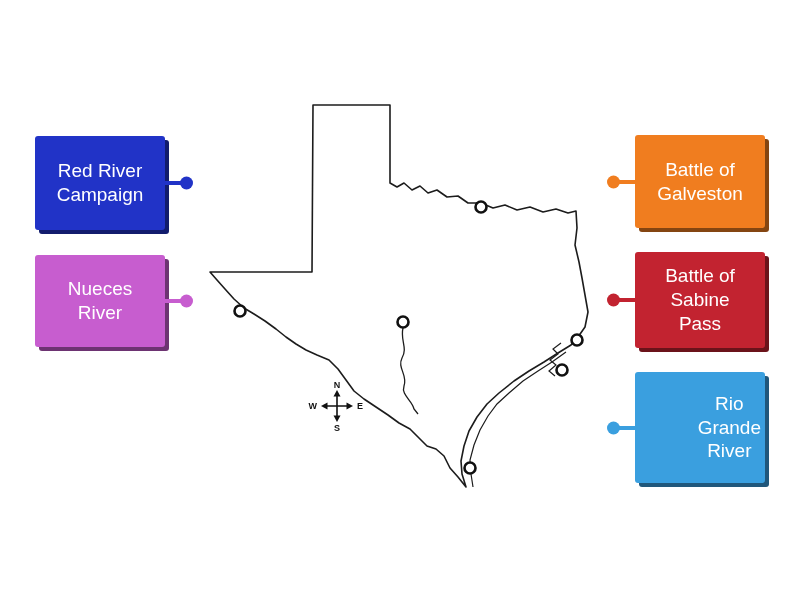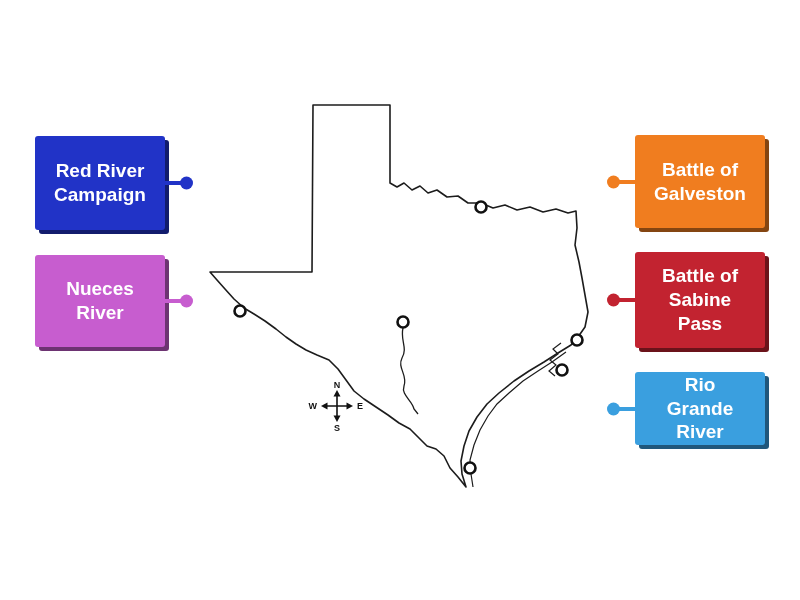--- a/index.html
+++ b/index.html
@@ -11,21 +11,21 @@
     overflow:hidden;
   }
   .stage { position:absolute; inset:0; width:800px; height:600px; }
   .map-svg { position:absolute; left:0; top:0; }
 
   .label {
     position:absolute;
     width:130px;
     background:var(--c,#888);
     color:#fff;
-    font-weight:bold;
+    font-weight:normal;
     display:flex;
     align-items:center;
     justify-content:center;
     text-align:center;
     border-radius:3px;
     box-shadow:4px 4px 0 rgba(0,0,0,.28);
     box-shadow:4px 4px 0 color-mix(in srgb, var(--c,#888) 55%, #000);
     cursor:grab;
   }
   .label-text { white-space:pre-line; font-size:19px; line-height:1.25; padding:4px; }
@@ -116,20 +116,20 @@
     <span class="connector"></span>
   </div>
 
   <div class="label right-side" style="left: 635px; top: 252px; height: 96px; --c: #c22330;">
     <span class="label-text">Battle of
 Sabine
 Pass</span>
     <span class="connector"></span>
   </div>
 
-  <div class="label right-side" style="left: 635px; top: 372px; height: 73px; --c: #3a9fdf;">
+  <div class="label right-side" style="left: 635px; top: 372px; height: 111px; justify-content: flex-end; --c: #3a9fdf;">
     <span class="label-text">Rio
 Grande
 River</span>
     <span class="connector"></span>
   </div>
 
 </div>
 
 </body></html>

